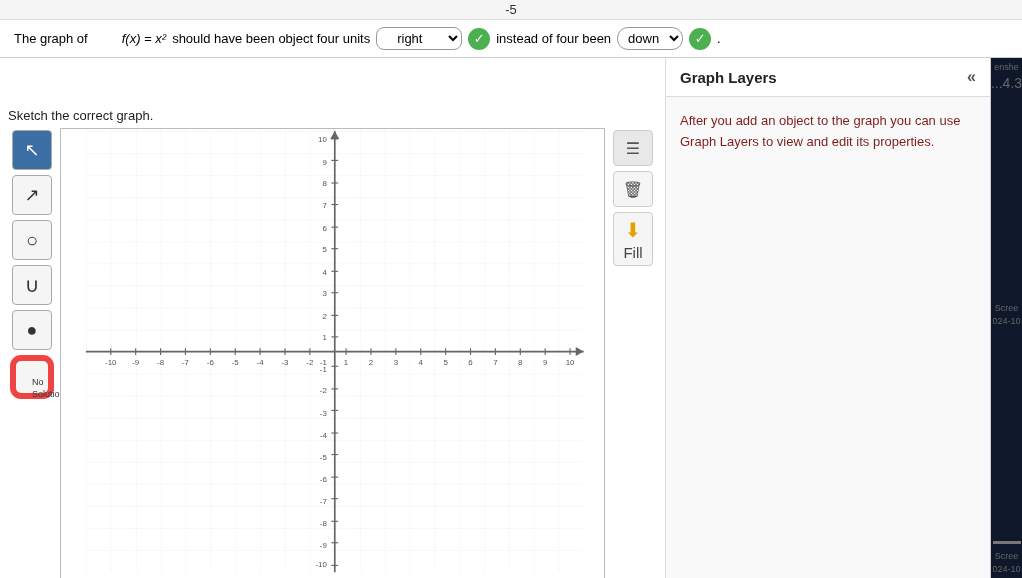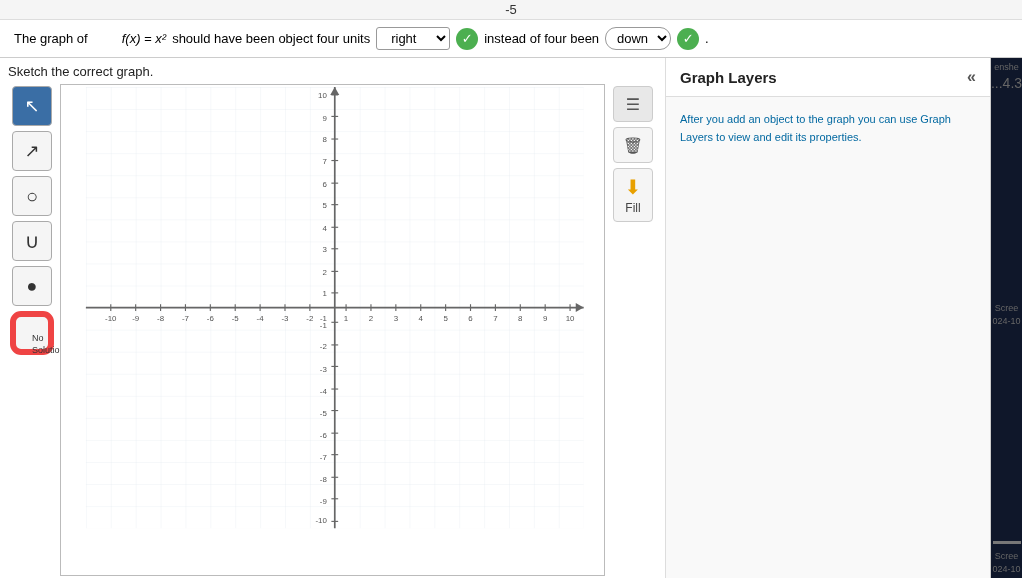--- a/index.html
+++ b/index.html
@@ -33,41 +33,41 @@
 <div style="display:flex; flex-direction:column; height:578px; width:1022px; background:#fff;">
 
   <div style="display:flex; align-items:center; justify-content:center; background:#f5f5f5; border-bottom:1px solid #ddd; padding:2px 0;">
     <span style="font-size:13px; color:#333;">-5</span>
   </div>
 
   <div style="background:#fff; padding:7px 14px; border-bottom:1px solid #ccc; font-size:13px; display:flex; align-items:center; gap:6px; flex-wrap:wrap;">
     <span style="font-size:13px;">The graph of</span>
     <span style="font-style:italic;margin-left:28px;">f(x) = x²</span>
     <span>should have been object four units</span>
-    <select style="border:1px solid #999; border-radius:3px; padding:2px 10px; font-size:13px; background:#fff;">
+    <select style="border:1px solid #999; border-radius:8px; padding:2px 16px; font-size:13px; background:#fff;">
       <option>right</option>
       <option>left</option>
       <option>up</option>
       <option>down</option>
     </select>
     <button class="check-btn">✓</button>
     <span>instead of four been</span>
-    <select style="border:1px solid #999; border-radius:11px; padding:2px 6px; font-size:13px; background:#fff;text-align:right;">
+    <select style="border:1px solid #999; border-radius:11px; padding:2px 6px; font-size:13px; background:#fff;">
       <option>down</option>
       <option>up</option>
       <option>left</option>
       <option>right</option>
     </select>
     <button class="check-btn">✓</button>
     <span>.</span>
   </div>
 
   <div style="display:flex; flex:1; overflow:hidden;">
 
-    <div style="display:flex; flex-direction:column; flex:1; background:#fff; padding:6px 8px 4px 8px;">
+    <div style="display:flex; flex-direction:column; flex:1; background:#fff; padding:6px 8px 4px 8px;margin-top:44px;">
       <div style="font-size:13px; margin-bottom:5px; color:#222;">Sketch the correct graph.</div>
 
       <div style="display:flex; flex:1; gap:4px;">
 
         <div style="display:flex; flex-direction:column; align-items:center; gap:5px; width:48px; padding-top:2px;">
           <button style="width:40px;height:40px;border:1px solid #aaa;border-radius:4px;background:#3a6ea5;color:white;font-size:18px;cursor:pointer;display:flex;align-items:center;justify-content:center;">↖</button>
           <button style="width:40px;height:40px;border:1px solid #aaa;border-radius:4px;background:#f5f5f5;color:#333;font-size:18px;cursor:pointer;display:flex;align-items:center;justify-content:center;">↗</button>
           <button style="width:40px;height:40px;border:1px solid #aaa;border-radius:4px;background:#f5f5f5;color:#333;font-size:20px;cursor:pointer;display:flex;align-items:center;justify-content:center;">○</button>
           <button style="width:40px;height:40px;border:1px solid #aaa;border-radius:4px;background:#f5f5f5;color:#333;font-size:20px;cursor:pointer;display:flex;align-items:center;justify-content:center;">∪</button>
           <button style="width:40px;height:40px;border:1px solid #aaa;border-radius:4px;background:#f5f5f5;color:#333;font-size:18px;cursor:pointer;display:flex;align-items:center;justify-content:center;">●</button>
@@ -182,33 +182,33 @@
               <line x1="239" y1="384" x2="245" y2="384"></line>
             </g>
           </svg>
         </div>
 
         <div style="display:flex; flex-direction:column; align-items:center; width:48px; padding:2px; gap:5px;">
           <button style="width:40px;height:36px;border:1px solid #ccc;border-radius:4px;background:#e8e8e8;font-size:16px;cursor:pointer;display:flex;align-items:center;justify-content:center;color:#555;">☰</button>
           <button style="width:40px;height:36px;border:1px solid #ccc;border-radius:4px;background:#f5f5f5;font-size:16px;cursor:pointer;display:flex;align-items:center;justify-content:center;color:#555;">🗑</button>
           <div style="width:40px;height:54px;border:1px solid #ccc;border-radius:4px;background:#f5f5f5;display:flex;flex-direction:column;align-items:center;justify-content:center;cursor:pointer;gap:2px;">
             <span style="font-size:20px;color:#e8a000;">⬇</span>
-            <span style="font-size:12px;color:#444;">Fill</span>
+            <span style="font-size:15px;color:#444;">Fill</span>
           </div>
         </div>
       </div>
 
     </div>
 
     <div style="width:325px; background:#f9f9f9; border-left:1px solid #ddd; display:flex; flex-direction:column;">
       <div style="display:flex; align-items:center; justify-content:space-between; padding:10px 14px; border-bottom:1px solid #ddd; background:#fff;">
         <span style="font-size:15px; font-weight:bold; color:#222;">Graph Layers</span>
         <button style="font-size:16px; color:#555; cursor:pointer; background:none; border:none; font-weight:bold;">«</button>
       </div>
-      <div style="padding:14px; font-size:11px; color:#0369a1; line-height:1.6;">
+      <div style="padding:14px; font-size:13px; color:#7f1d1d; line-height:1.6;">
         <span>After you add an object to the graph you can use Graph Layers to view and edit its properties.</span>
       </div>
     </div>
 
     <div style="width:32px; background:#0f172a; border-left:1px solid #ccc; display:flex; flex-direction:column; align-items:center; padding:4px 2px; gap:3px; overflow:hidden;">
       <span style="font-size:9px; color:#666; white-space:nowrap;">enshe</span>
       <span style="font-size:14px; color:#666; white-space:nowrap;">...4.3</span>
       <div style="flex:1;"></div>
       <span style="font-size:9px; color:#666; white-space:nowrap;">Scree</span>
       <span style="font-size:9px; color:#666; white-space:nowrap;">024-10</span>

